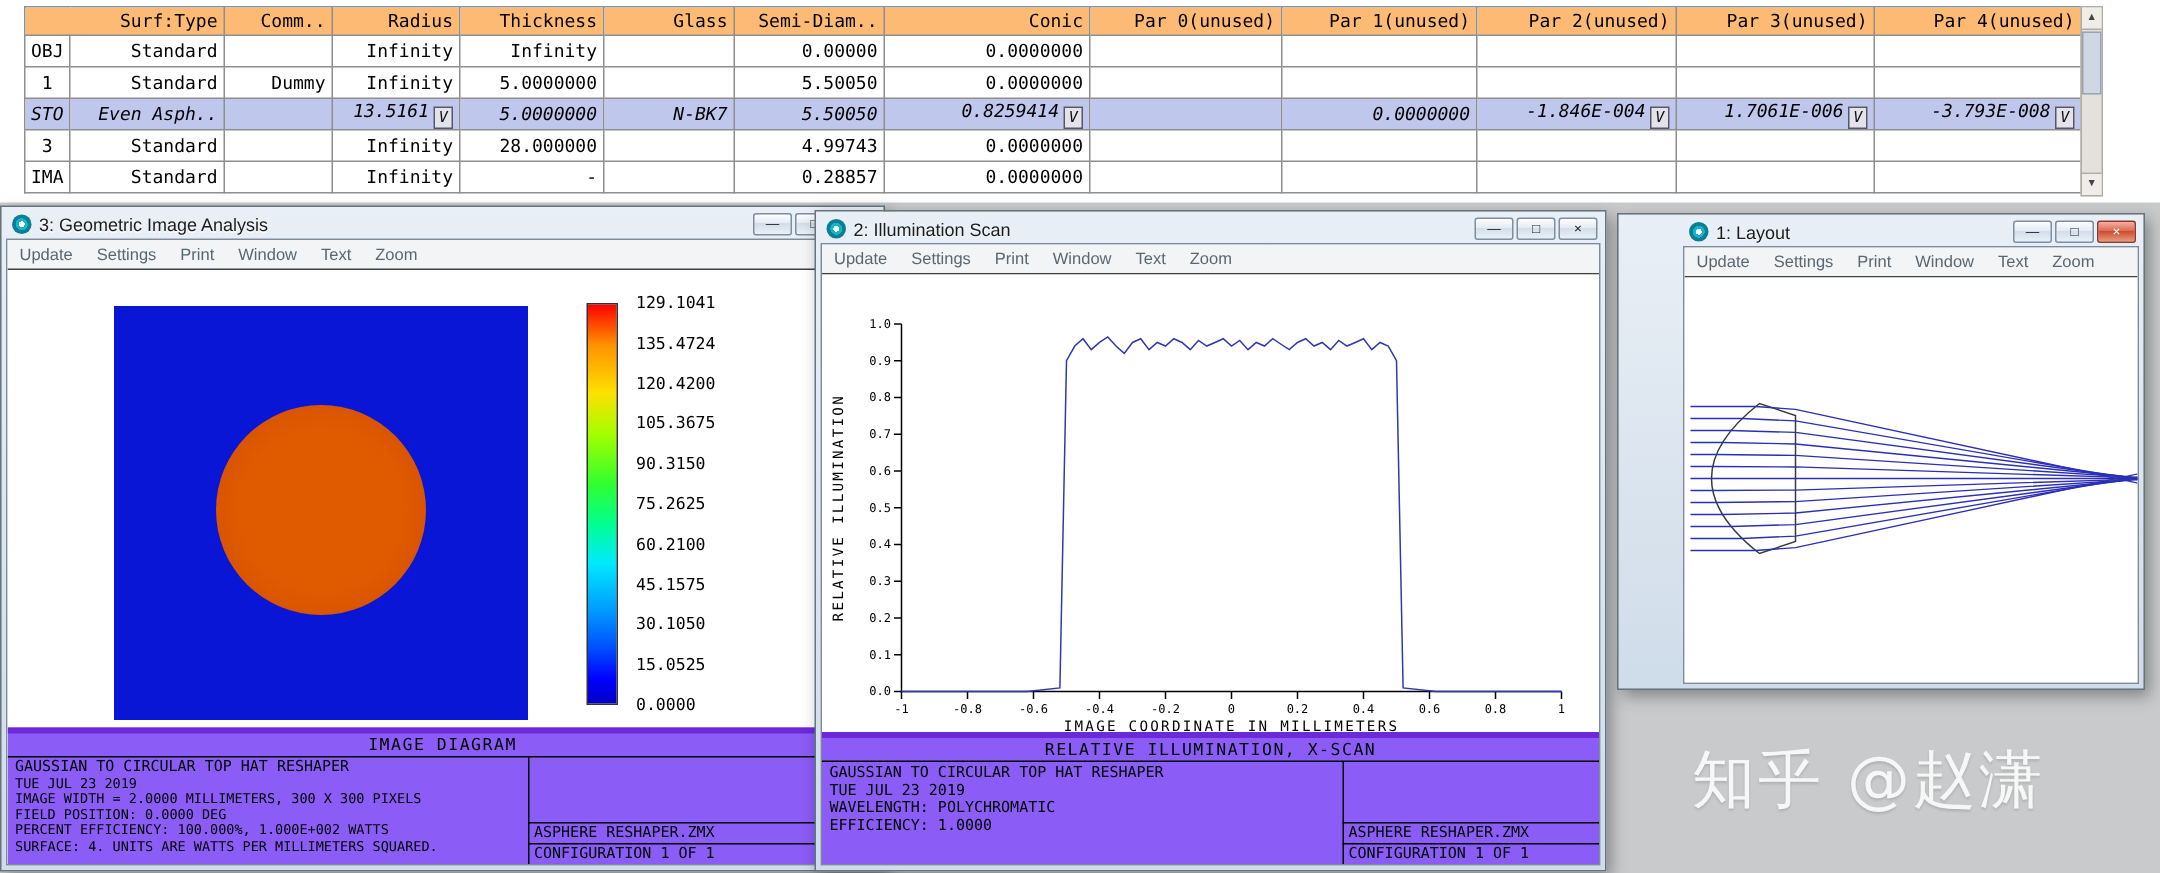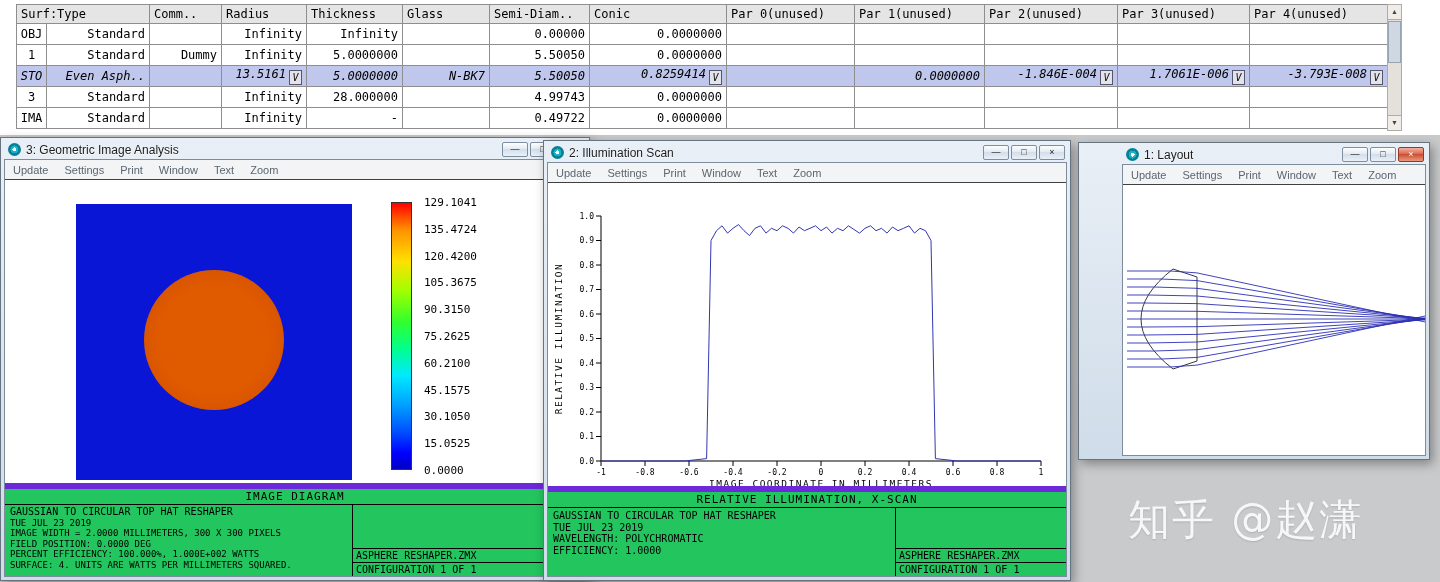--- a/index.html
+++ b/index.html
@@ -4,21 +4,21 @@
 <style>
   *{box-sizing:border-box;margin:0;padding:0}
   html,body{width:1440px;height:582px;}
   body{position:relative;overflow:hidden;background:#c9cacb;font-family:"Liberation Sans",sans-serif;}
 
   
   .lde{position:absolute;left:0;top:0;width:1440px;height:135px;background:#fff;}
   .lde table{border-collapse:collapse;table-layout:fixed;position:absolute;left:16px;top:4px;
              font-family:"DejaVu Sans Mono",monospace;font-size:12px;color:#000;}
   .lde th,.lde td{border:1px solid #8e8e8e;height:21px;padding:0 4px;white-space:nowrap;overflow:hidden;}
-  .lde thead th{text-align:left;font-weight:normal;height:19px;background:#e5e5e5;}
+  .lde thead th{text-align:right;font-weight:normal;height:19px;background:#fdba74;}
   .lde td{text-align:right;background:#fff;}
   .lde td.rowlab{text-align:center;padding:0 1px;}
   .lde tr.sel td{background:#bfc7ec;font-style:italic;}
   .vbox{display:inline-block;width:13px;height:15px;border:1px solid #55556e;background:#e3e3ea;
         font-size:10px;line-height:13px;text-align:center;margin-left:3px;vertical-align:-3px;color:#111;}
   .lde-scroll{position:absolute;left:1387px;top:4px;width:15px;height:127px;background:#e4e1dc;border:1px solid #b0aca4;}
   .scroll-btn{height:15px;background:#f0ede8;border-bottom:1px solid #b0aca4;font-size:7px;text-align:center;line-height:14px;color:#444;}
   .scroll-btn.down{position:absolute;bottom:0;left:0;right:0;border-top:1px solid #b0aca4;border-bottom:none;}
   .scroll-thumb{position:absolute;top:16px;left:0;right:0;height:42px;background:#cfd8e2;border:1px solid #98a4b0;}
 
@@ -46,21 +46,21 @@
   .gia-image{position:absolute;left:71px;top:24px;width:276px;height:276px;background:#0a16d6;}
   .gia-spot{position:absolute;left:68px;top:66px;width:140px;height:140px;border-radius:50%;
             background:radial-gradient(circle,#e05a00 0 55%,#cb4b00 100%);}
   .gia-colorbar{position:absolute;left:386px;top:22px;width:21px;height:268px;border:1px solid #333;
      background:linear-gradient(180deg,#ff0000 0%,#ff9000 10%,#ffe000 22%,#a0ff00 33%,#30ff30 45%,
                 #00ff90 55%,#00e8ff 65%,#00a0ff 76%,#0050ff 86%,#0000ff 94%,#0000c4 100%);}
   .gia-scale{position:absolute;left:419px;top:22px;height:268px;font-size:11px;}
   .gia-scale span{position:absolute;transform:translateY(-50%);white-space:nowrap;}
 
   
-  .fig-footer{position:absolute;left:0;right:0;bottom:0;border-top:6px solid #6d28d9;background:#22c55e;}
+  .fig-footer{position:absolute;left:0;right:0;bottom:0;border-top:4px solid #6d28d9;background:#8b5cf6;}
   .fig-caption{border-bottom:1px solid #000;text-align:center;font-size:11px;padding:1px 0;letter-spacing:1px;}
   .fig-info{display:flex;}
   #win-gia .fig-info{height:71px;}
   #win-ill .fig-info{height:68px;}
   .fig-lines{width:347px;padding:2px 5px;white-space:nowrap;overflow:hidden;}
   #win-gia .fig-lines{font-size:9px;line-height:10.5px;}
   #win-gia .fig-lines div:first-child{font-size:10px;}
   #win-ill .fig-lines{font-size:10px;line-height:11.5px;}
   .fig-right{flex:1;border-left:1px solid #000;position:relative;}
   .filebox{position:absolute;left:-1px;right:0;bottom:0;border-top:1px solid #000;font-size:10px;}
@@ -176,21 +176,21 @@
           <td><span></span></td>
           <td><span></span></td>
         </tr>
         <tr>
           <td class="rowlab">IMA</td>
           <td><span>Standard</span></td>
           <td><span></span></td>
           <td><span>Infinity</span></td>
           <td><span>-</span></td>
           <td><span></span></td>
-          <td><span>0.49722</span></td>
+          <td><span>0.28857</span></td>
           <td><span>0.0000000</span></td>
           <td><span></span></td>
           <td><span></span></td>
           <td><span></span></td>
           <td><span></span></td>
           <td><span></span></td>
         </tr>
       </tbody>
   </table>
   <div class="lde-scroll">

